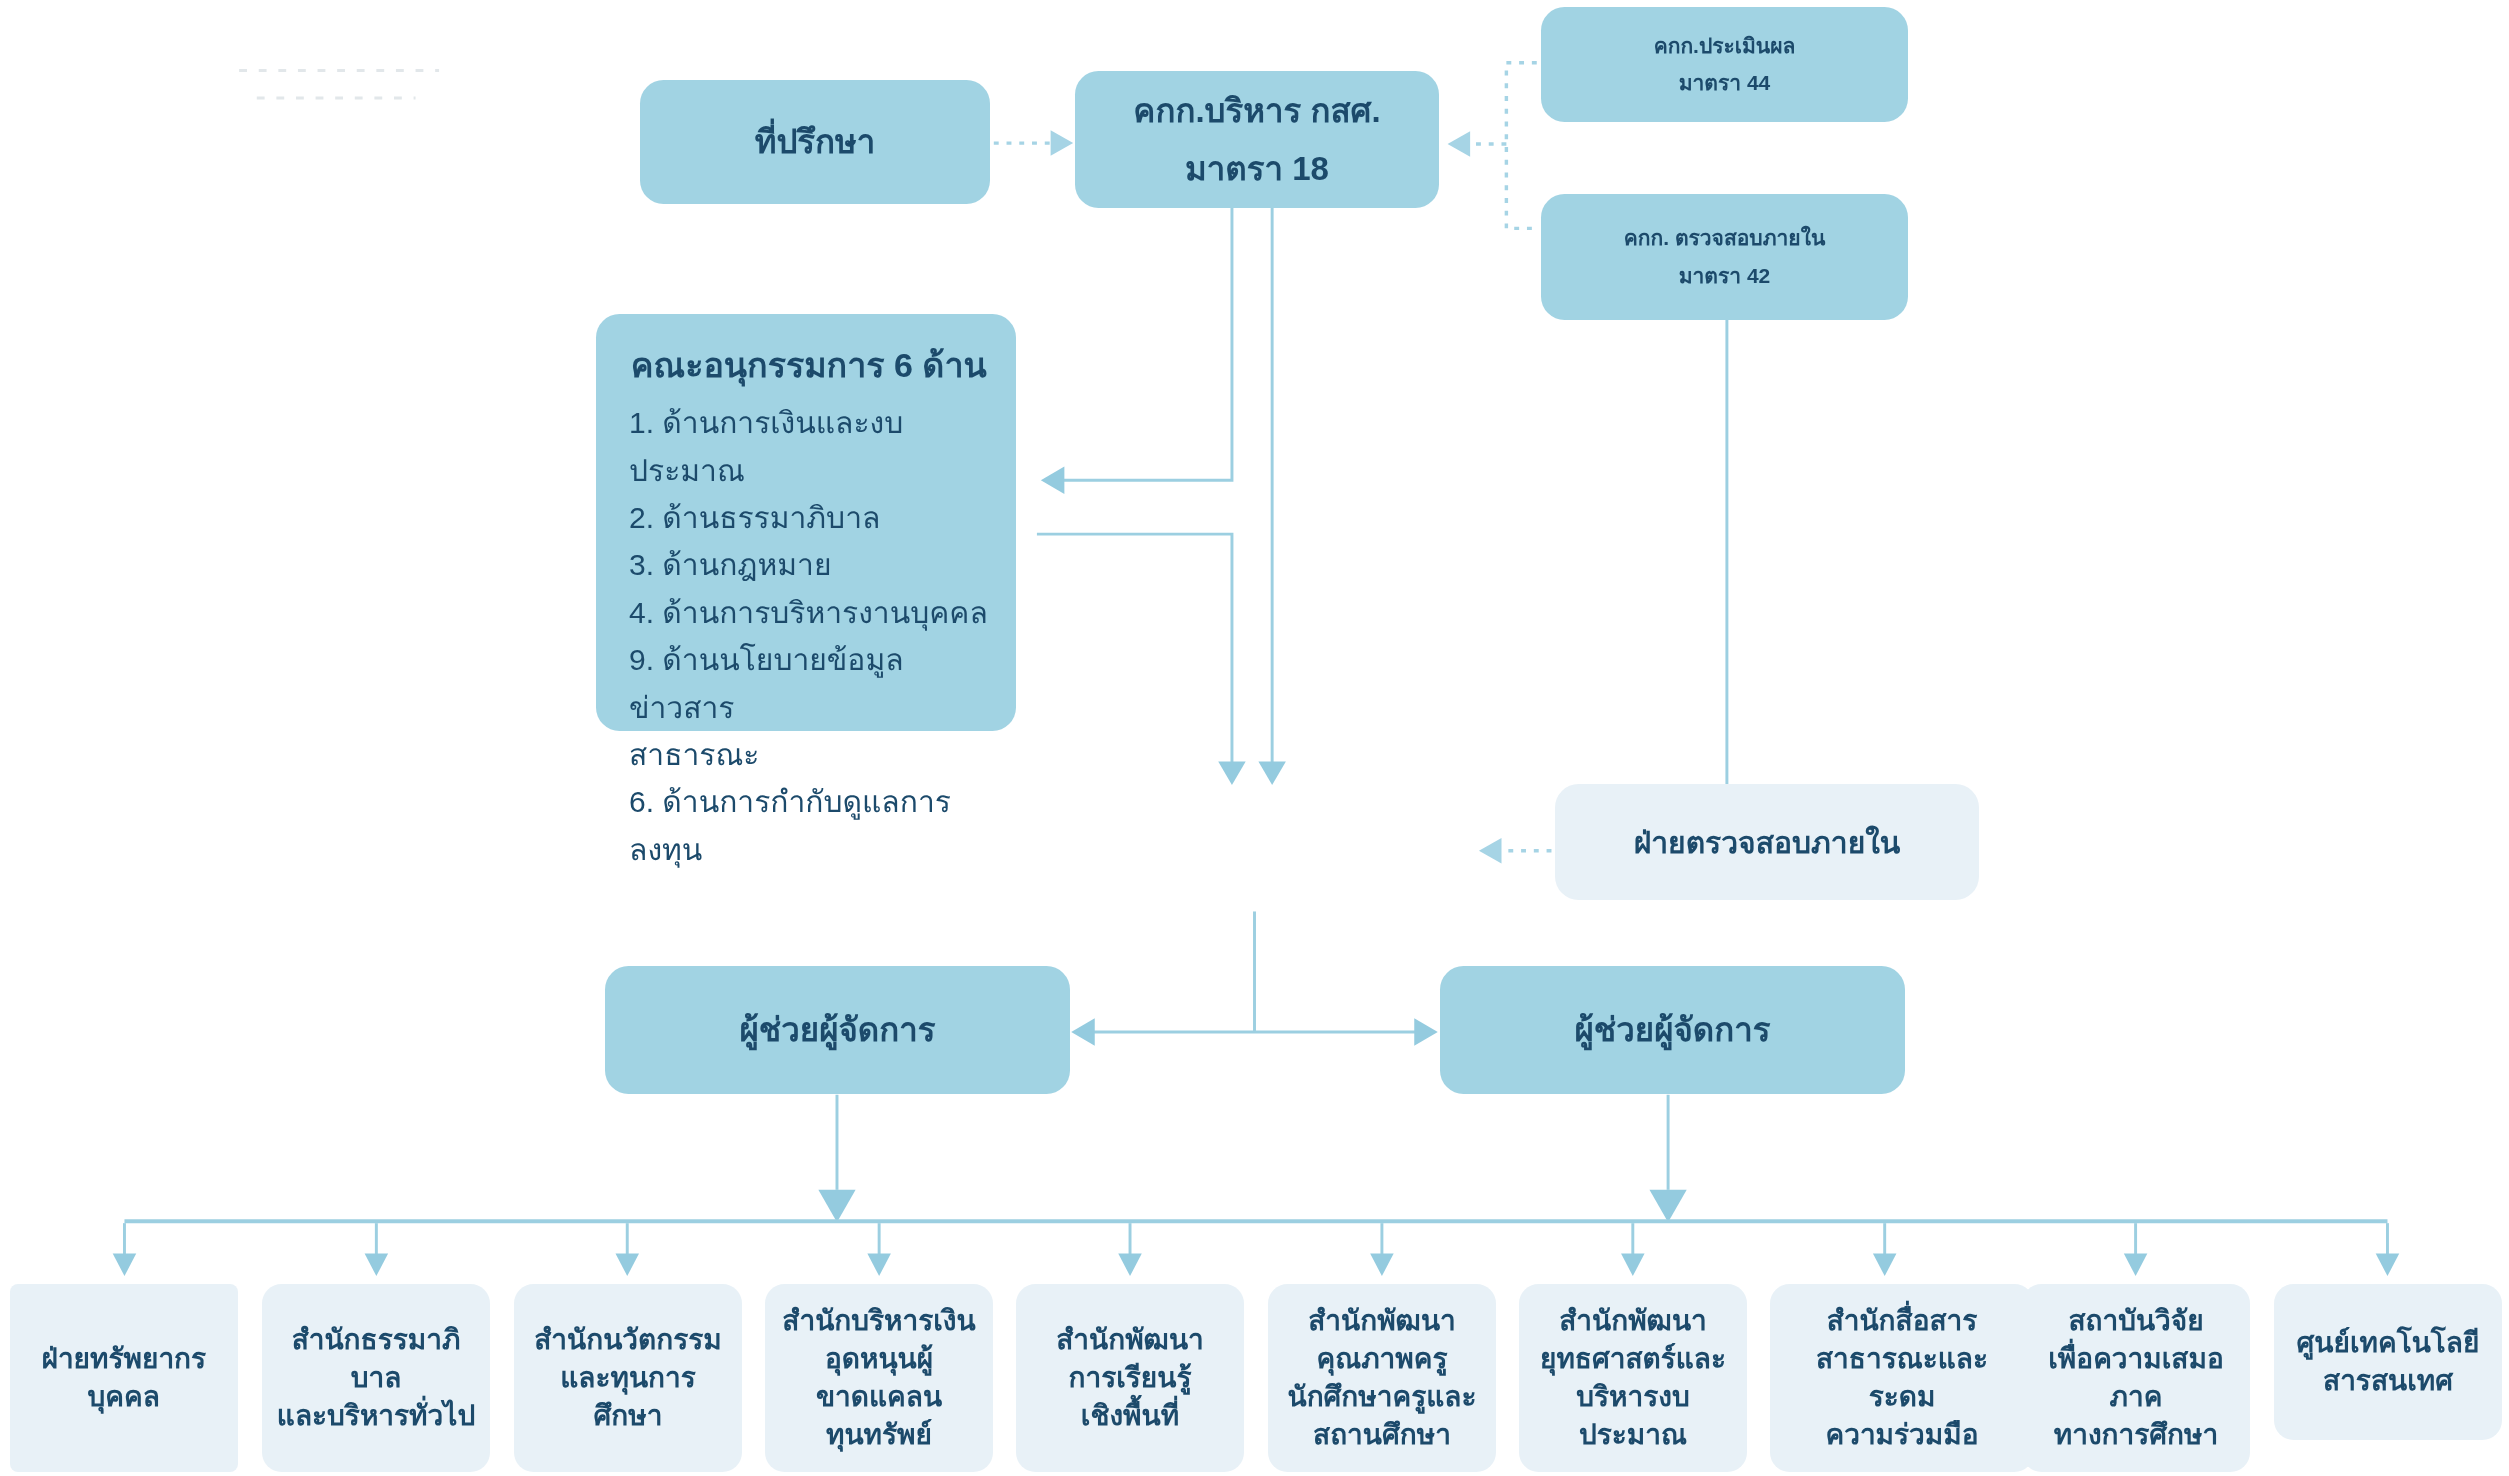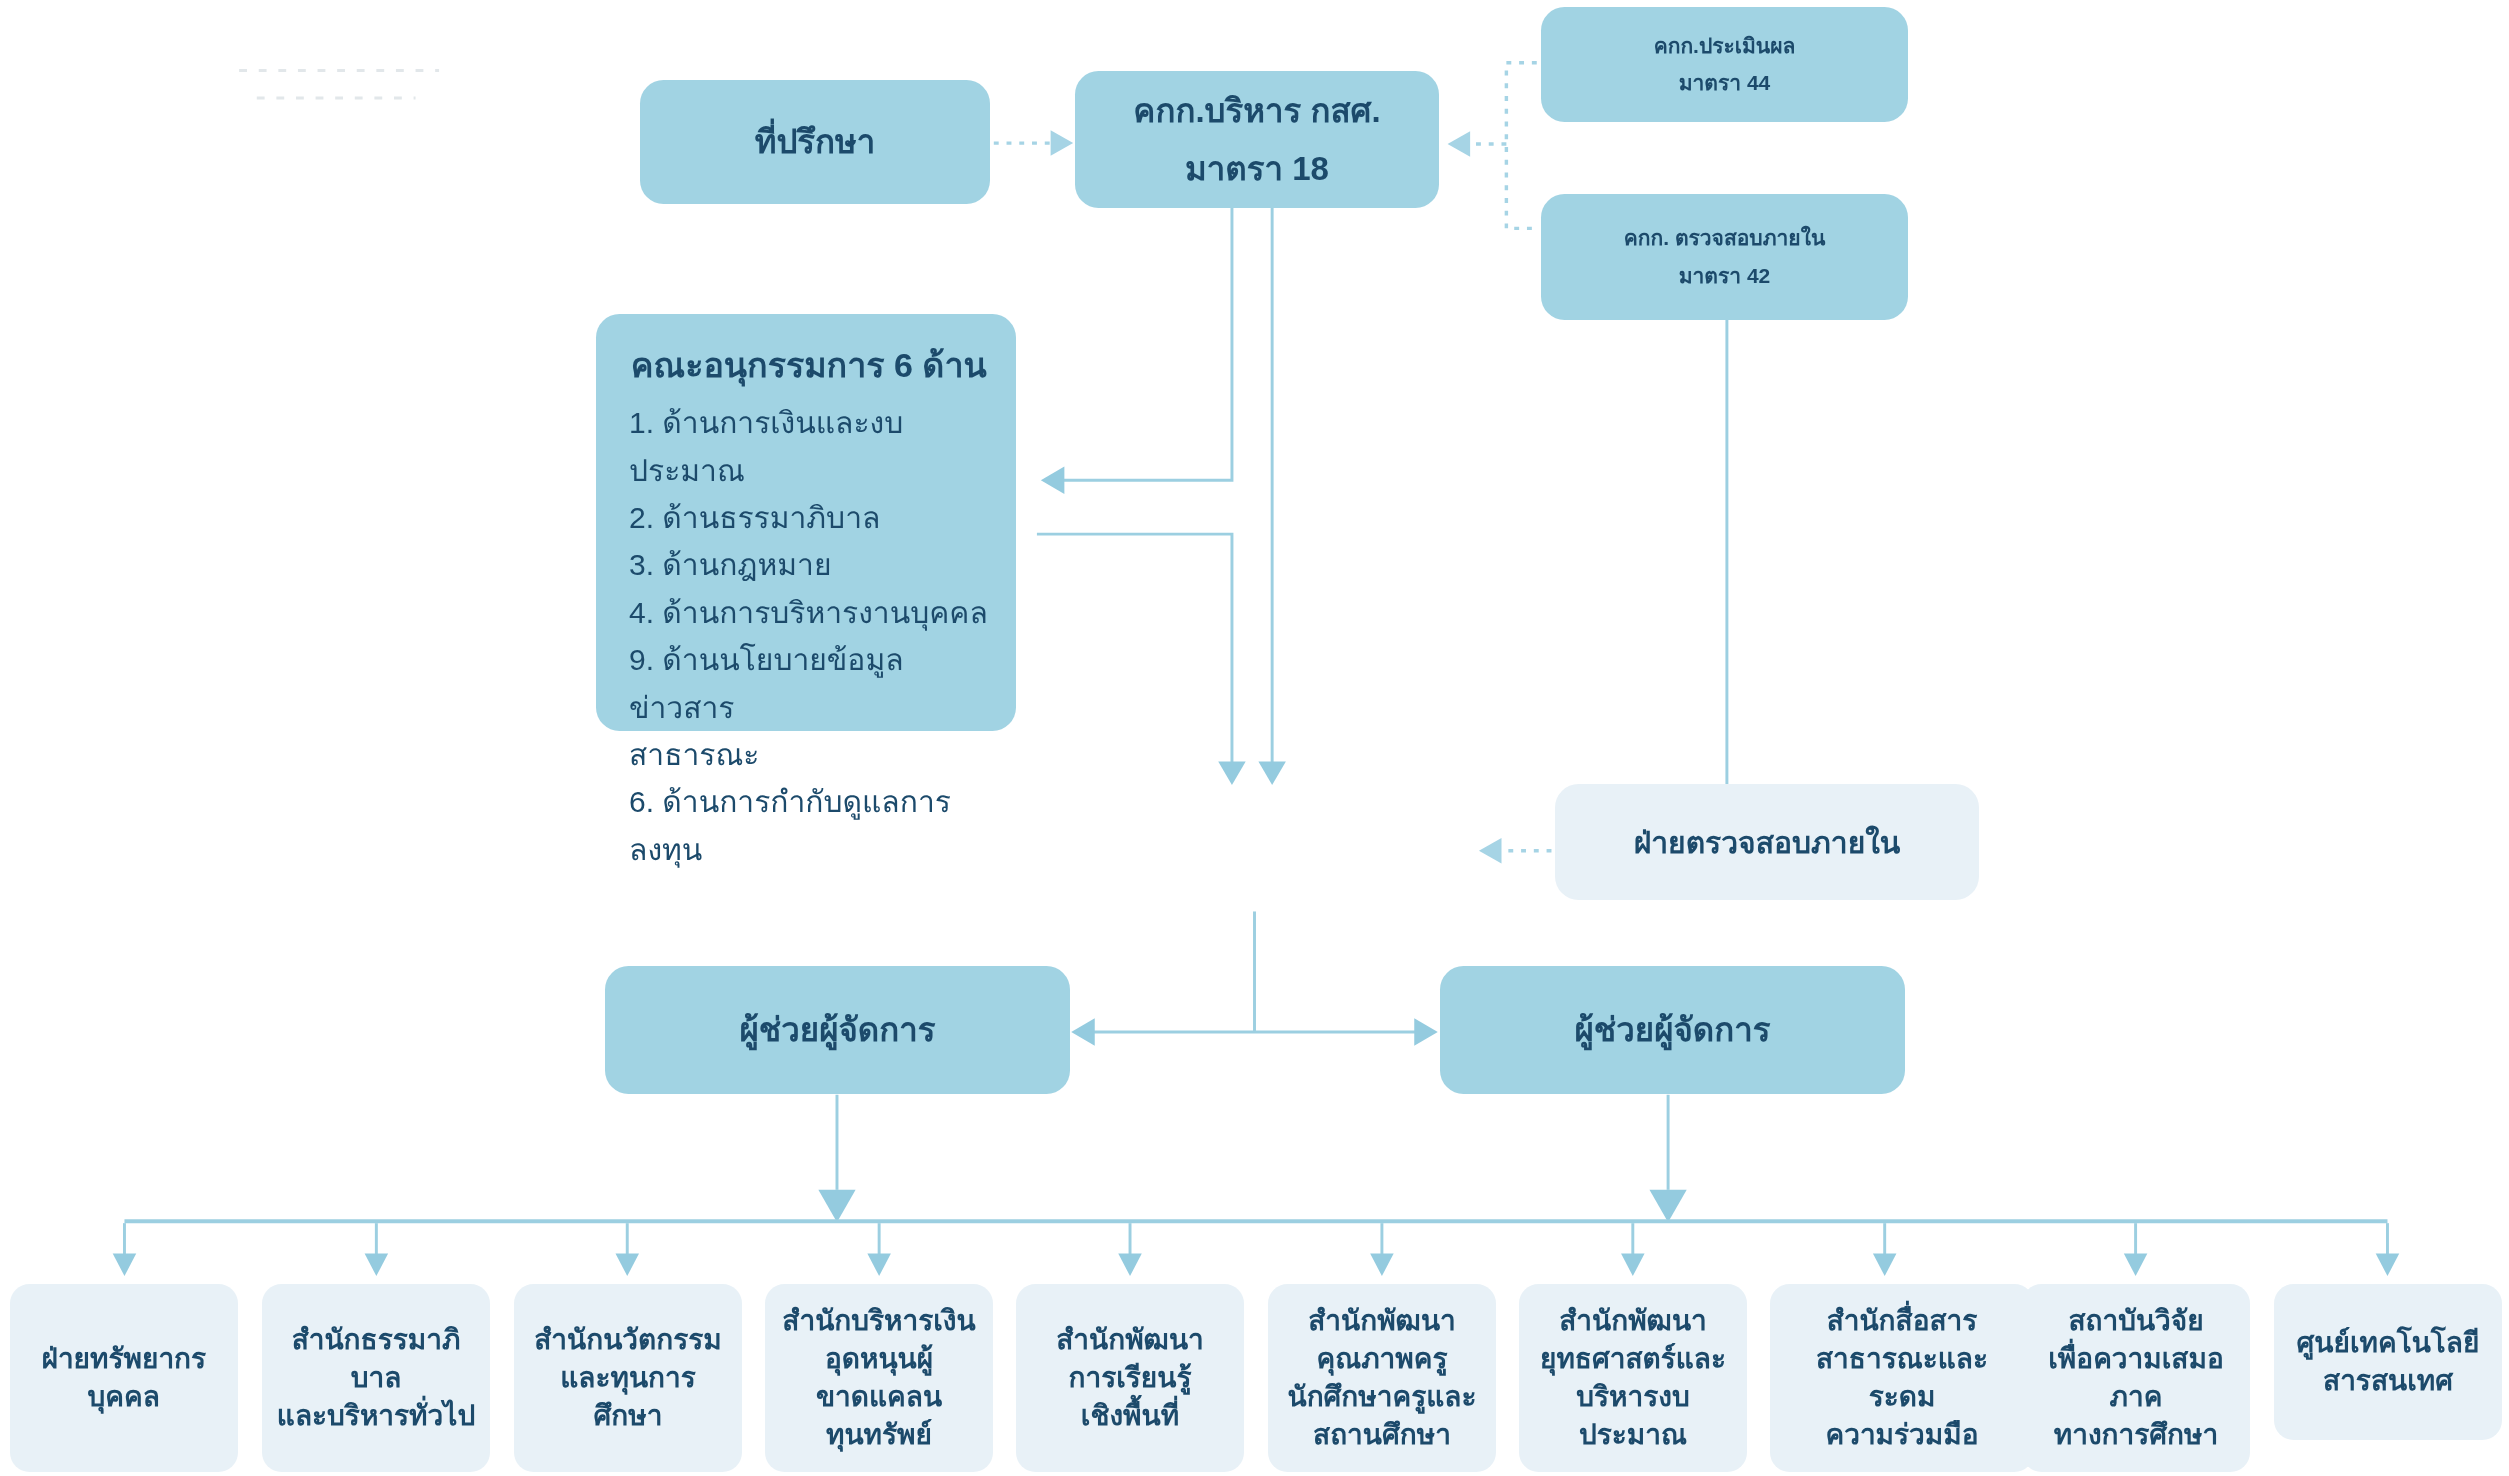--- a/index.html
+++ b/index.html
@@ -152,21 +152,21 @@
     <div class="item">6. ด้านการกำกับดูแลการลงทุน</div>
   </div>
 
 
   <div class="node light lbl-sm" style="left:1555px;top:784px;width:424px;height:116px;font-weight:600;">ฝ่ายตรวจสอบภายใน</div>
 
   <div class="node dark lbl-lg" style="left:605px;top:966px;width:465px;height:128px;">ผู้ช่วยผู้จัดการ</div>
 
   <div class="node dark lbl-lg" style="left:1440px;top:966px;width:465px;height:128px;">ผู้ช่วยผู้จัดการ</div>
 
-  <div class="node light unit" style="left:9.8px;top:1284px;width:228px;height:188px;">ฝ่ายทรัพยากร
+  <div class="node light unit" style="left:9.8px;top:1284px;width:228px;height:188px;border-radius:8px;">ฝ่ายทรัพยากร
 บุคคล</div>
   <div class="node light unit" style="left:262px;top:1284px;width:228px;height:188px;">สำนักธรรมาภิบาล
 และบริหารทั่วไป</div>
   <div class="node light unit" style="left:514px;top:1284px;width:228px;height:188px;">สำนักนวัตกรรม
 และทุนการศึกษา</div>
   <div class="node light unit" style="left:765px;top:1284px;width:228px;height:188px;">สำนักบริหารเงิน
 อุดหนุนผู้ขาดแคลน
 ทุนทรัพย์</div>
   <div class="node light unit" style="left:1016px;top:1284px;width:228px;height:188px;">สำนักพัฒนา
 การเรียนรู้

